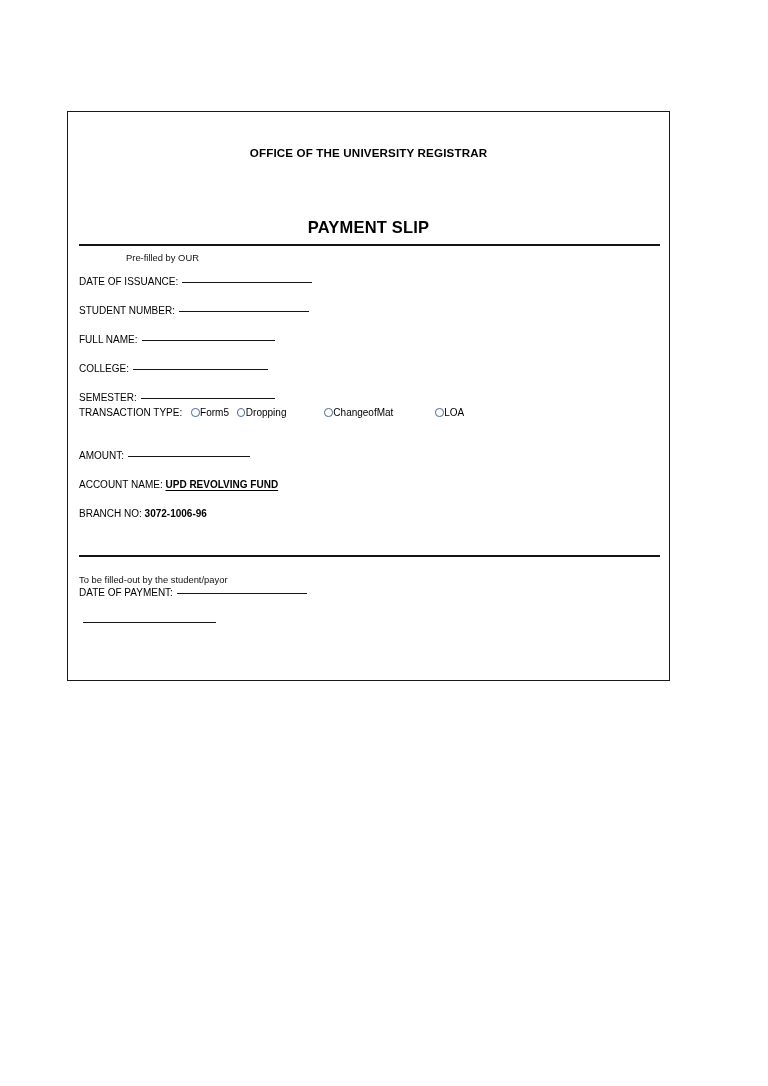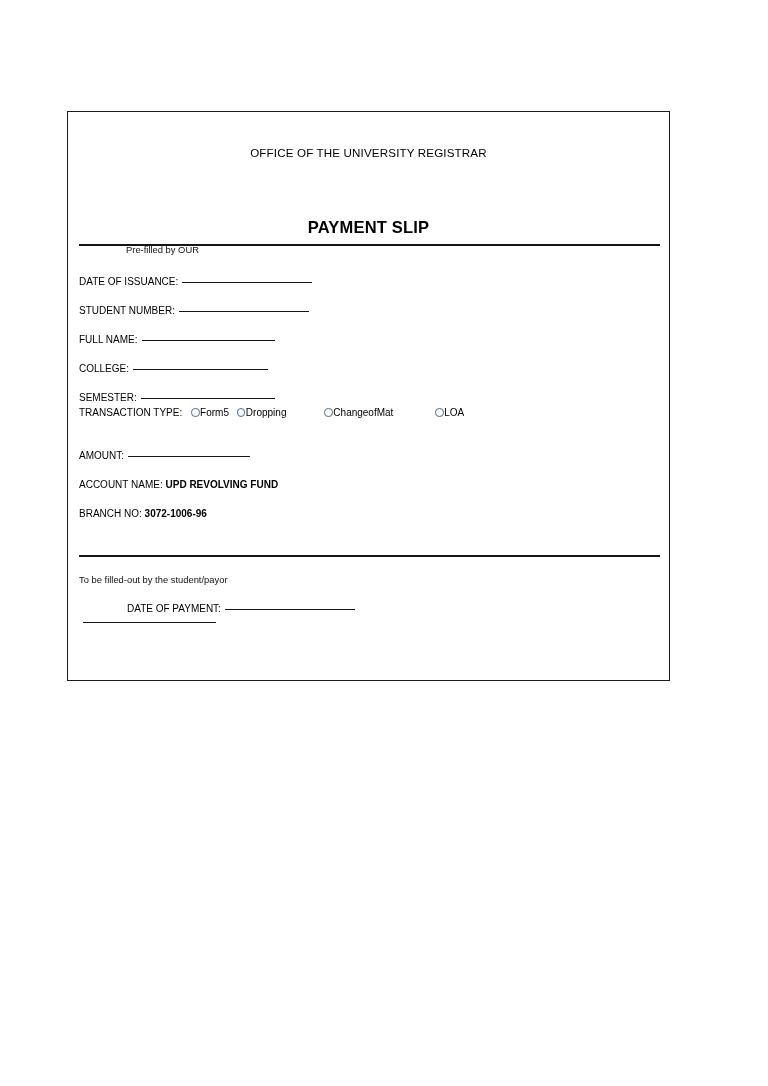--- a/index.html
+++ b/index.html
@@ -30,21 +30,21 @@
   }
 
   
   .heading-org {
     position: absolute;
     left: 0;
     right: 0;
     top: 34px;
     text-align: center;
     font-size: 11.6px;
-    font-weight: normal;
+    font-weight: bold;
     letter-spacing: 0.15px;
   }
   .heading-title {
     position: absolute;
     left: 0;
     right: 0;
     top: 94px;
     text-align: center;
     font-size: 16.5px;
     font-weight: bold;
@@ -65,21 +65,21 @@
 
   
   .caption {
     position: absolute;
     left: 11px;
     font-size: 9.4px;
     font-weight: normal;
     color: #111111;
     white-space: nowrap;
   }
-  .caption-top    { top: 132px; padding-left: 47px; }
+  .caption-top    { top: 140px; padding-left: 47px; }
   .caption-bottom { top: 439px; margin-top: 23px; }
 
   
   .field-row {
     position: absolute;
     left: 11px;
     font-size: 10px;
     white-space: nowrap;
     color: #000000;
     line-height: 1;
@@ -112,21 +112,21 @@
     height: 8.4px;
     border: 1.5px solid #4a6a9c;
     border-radius: 50%;
     background: transparent;
     vertical-align: -0.5px;
     margin-right: 0.5px;
     box-sizing: border-box;
   }
 
   .bold        { font-weight: bold; }
-  .bold-uline  { font-weight: bold; text-underline-offset: 2px; }
+  .bold-uline  { font-weight: bold; text-decoration: underline; text-underline-offset: 2px; }
 
   .gap-a { display: inline-block; width: 9px; }
   .gap-b { display: inline-block; width: 36px; }
   .gap-c { display: inline-block; width: 38px; }
   .gap-d { display: inline-block; width: 42px; }
   .gap-e { display: inline-block; width: 34px; }
   .gap-f { display: inline-block; width: 8px; }
 </style>
 </head>
 <body>
@@ -173,21 +173,21 @@
   </div>
 
   <div class="field-row" style="top:397px;">
     <span class="field-label">BRANCH NO:</span>
     <span class="bold">3072-1006-96</span>
   </div>
 
   <div class="divider divider-bottom"></div>
   <div class="caption caption-bottom">To be filled-out by the student/payor</div>
 
-  <div class="field-row" style="top:492px;margin-left:48px;">
+  <div class="field-row" style="top:476px;">
     <span class="field-label">DATE OF PAYMENT:</span><span class="blank blank-w1"></span>
   </div>
 
   <div class="field-row" style="top:505px;">
     <span class="blank blank-w6"></span>
   </div>
 
 
 </div>
 

